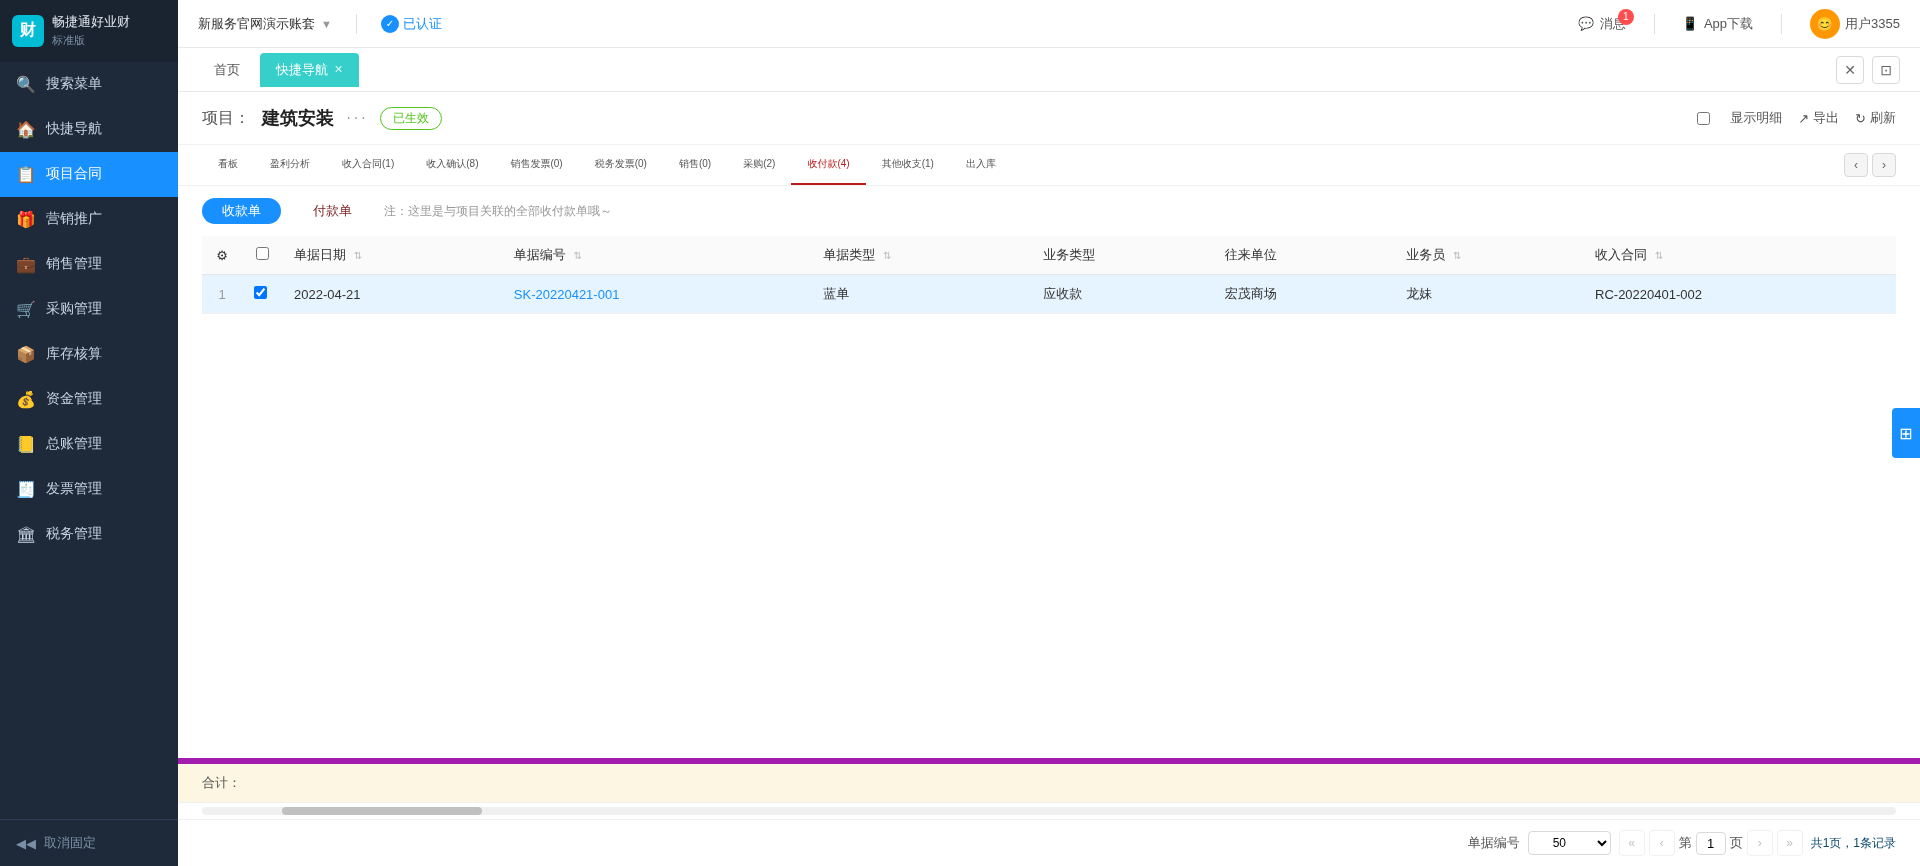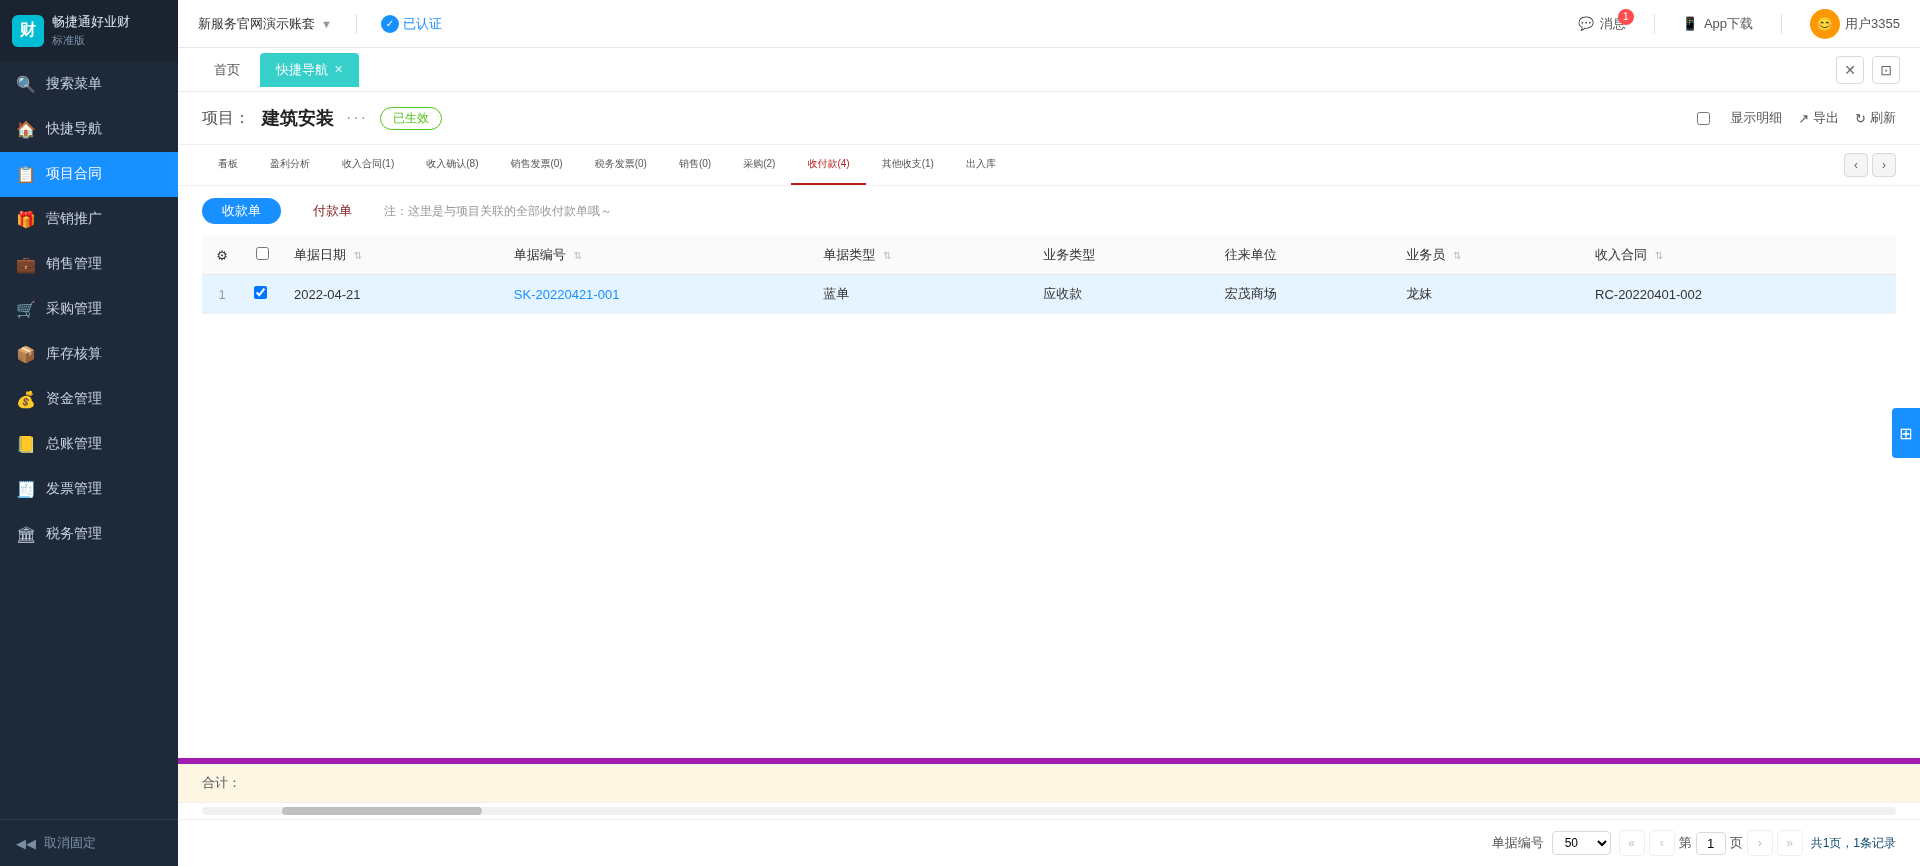--- a/index.html
+++ b/index.html
@@ -416,21 +416,21 @@
       padding: 10px 24px;
       gap: 8px;
       background: white;
       border-top: 1px solid #f0f0f0;
       font-size: 13px;
       color: #555;
     }
     .page-select {
       border: 1px solid #d9d9d9;
       border-radius: 4px;
-      padding: 3px 8px;
+      padding: 3px 20px;
       font-size: 12px;
       background: white;
       cursor: pointer;
     }
     .page-nav {
       display: flex;
       align-items: center;
       gap: 4px;
     }
     .page-btn {

